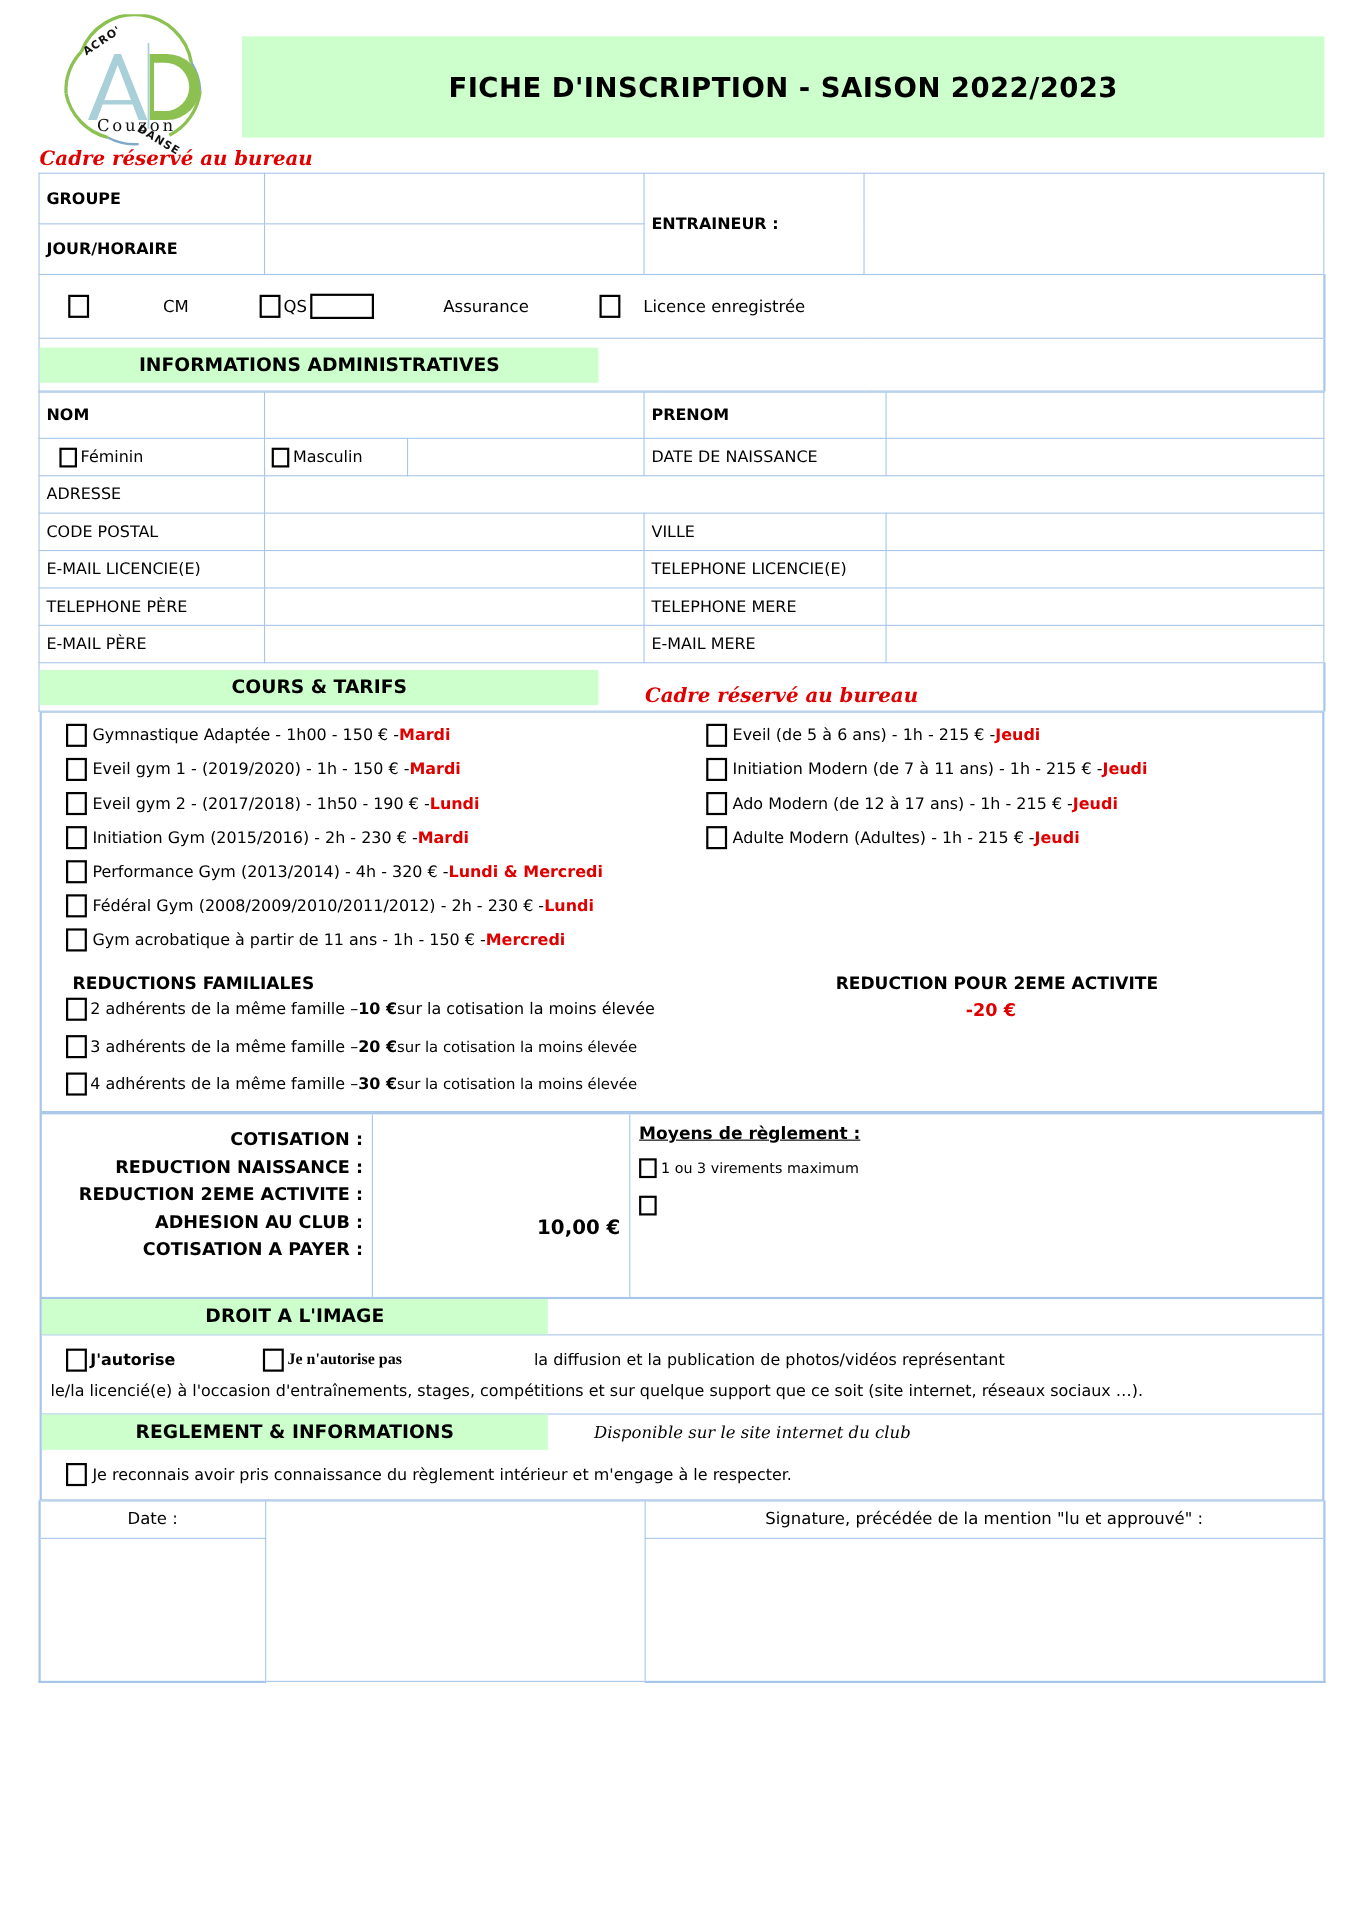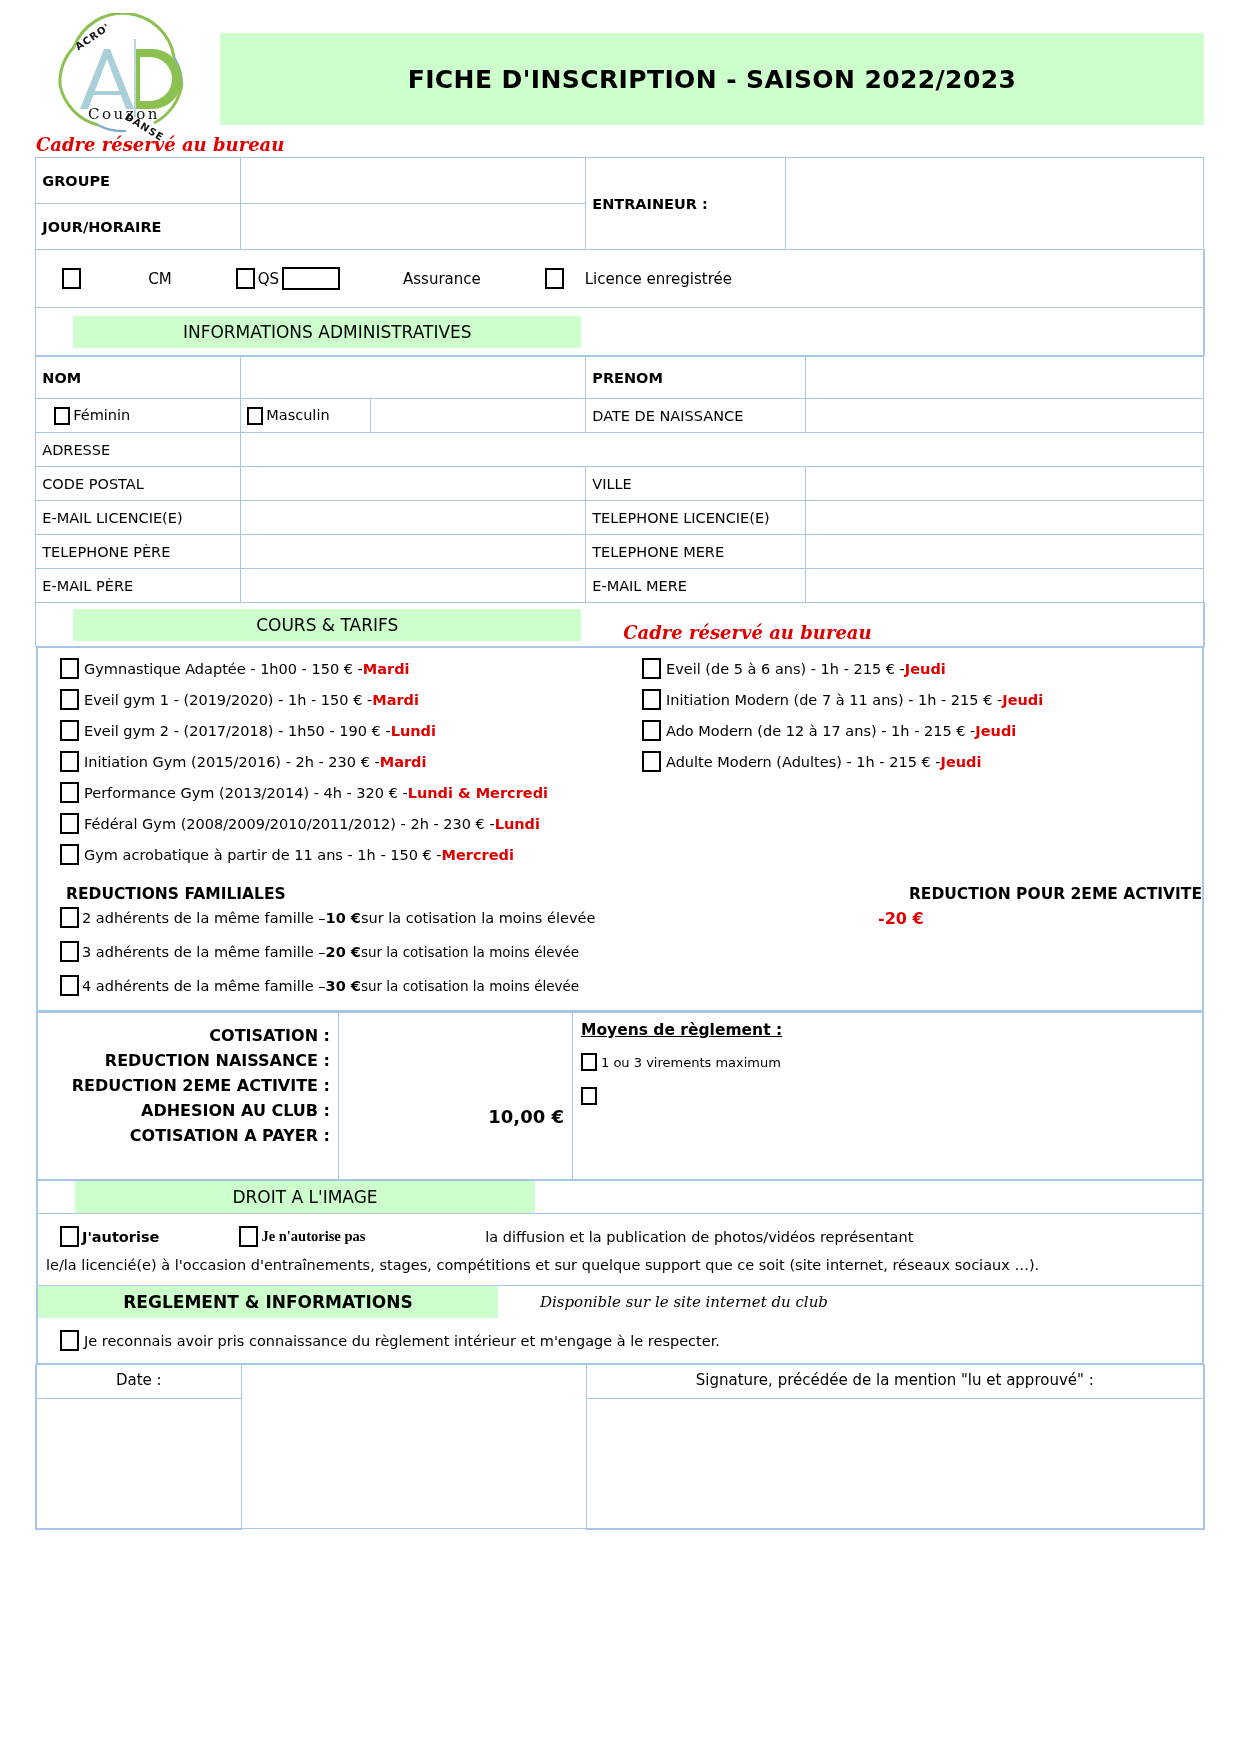--- a/index.html
+++ b/index.html
@@ -109,25 +109,24 @@
     display: inline-block;
     width: 58px;
     height: 23px;
     border: 2px solid #000;
     background: #fff;
     vertical-align: middle;
     box-sizing: border-box;
   }
   .band {
     background: #CCFFCC;
-    font-weight: normal;
+    font-weight: bold;
     font-size: 17px;
     text-align: center;
     padding: 6px 0;
-    margin-left: 37px;
   }
 
   .section-wrap {
     width: 1168px;
     margin: 0 auto;
     border-left: 2px solid #A8C6E8;
     border-right: 2px solid #A8C6E8;
     border-top: 1px solid #A8C6E8;
     border-bottom: 1px solid #A8C6E8;
     box-sizing: border-box;
@@ -158,21 +157,21 @@
   }
   .reduc-head .left {
     width: 62%;
     padding-left: 28px;
     font-weight: bold;
     font-size: 15.5px;
     box-sizing: border-box;
   }
   .reduc-head .right {
     width: 38%;
-    text-align: right;
+    text-align: left;
     font-weight: bold;
     font-size: 15.5px;
     box-sizing: border-box;
   }
   .reduc-row {
     display: flex;
     align-items: center;
     padding: 0 0 0 22px;
     margin-bottom: 13px;
     font-size: 14.5px;

